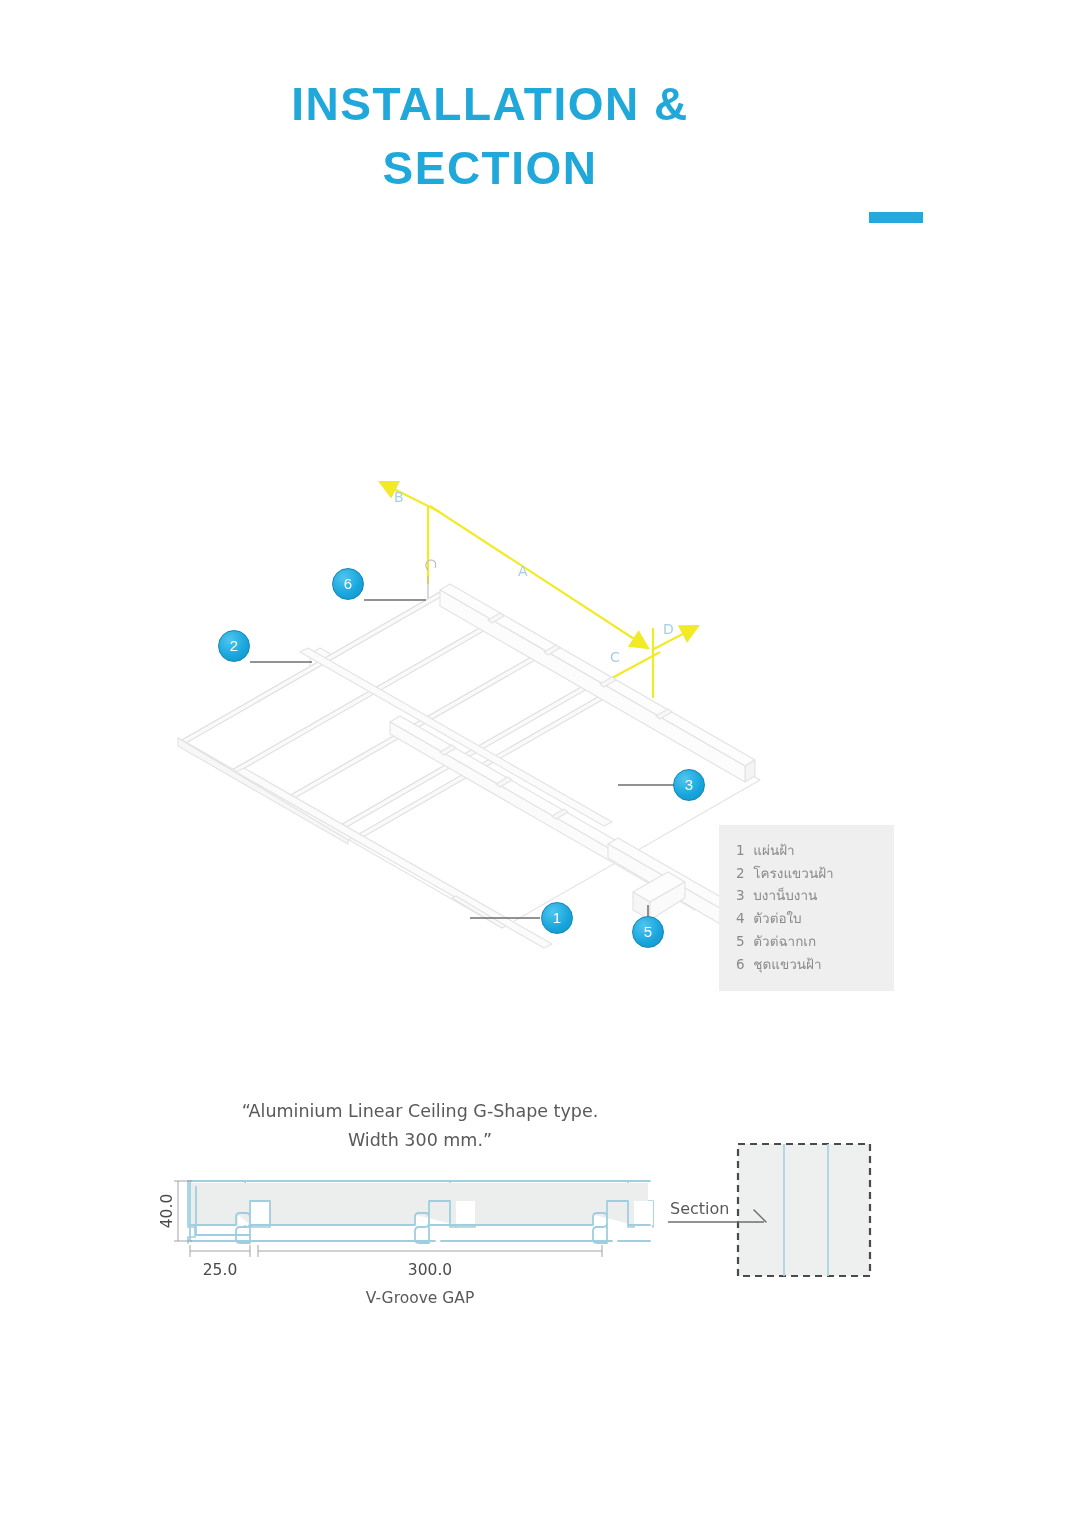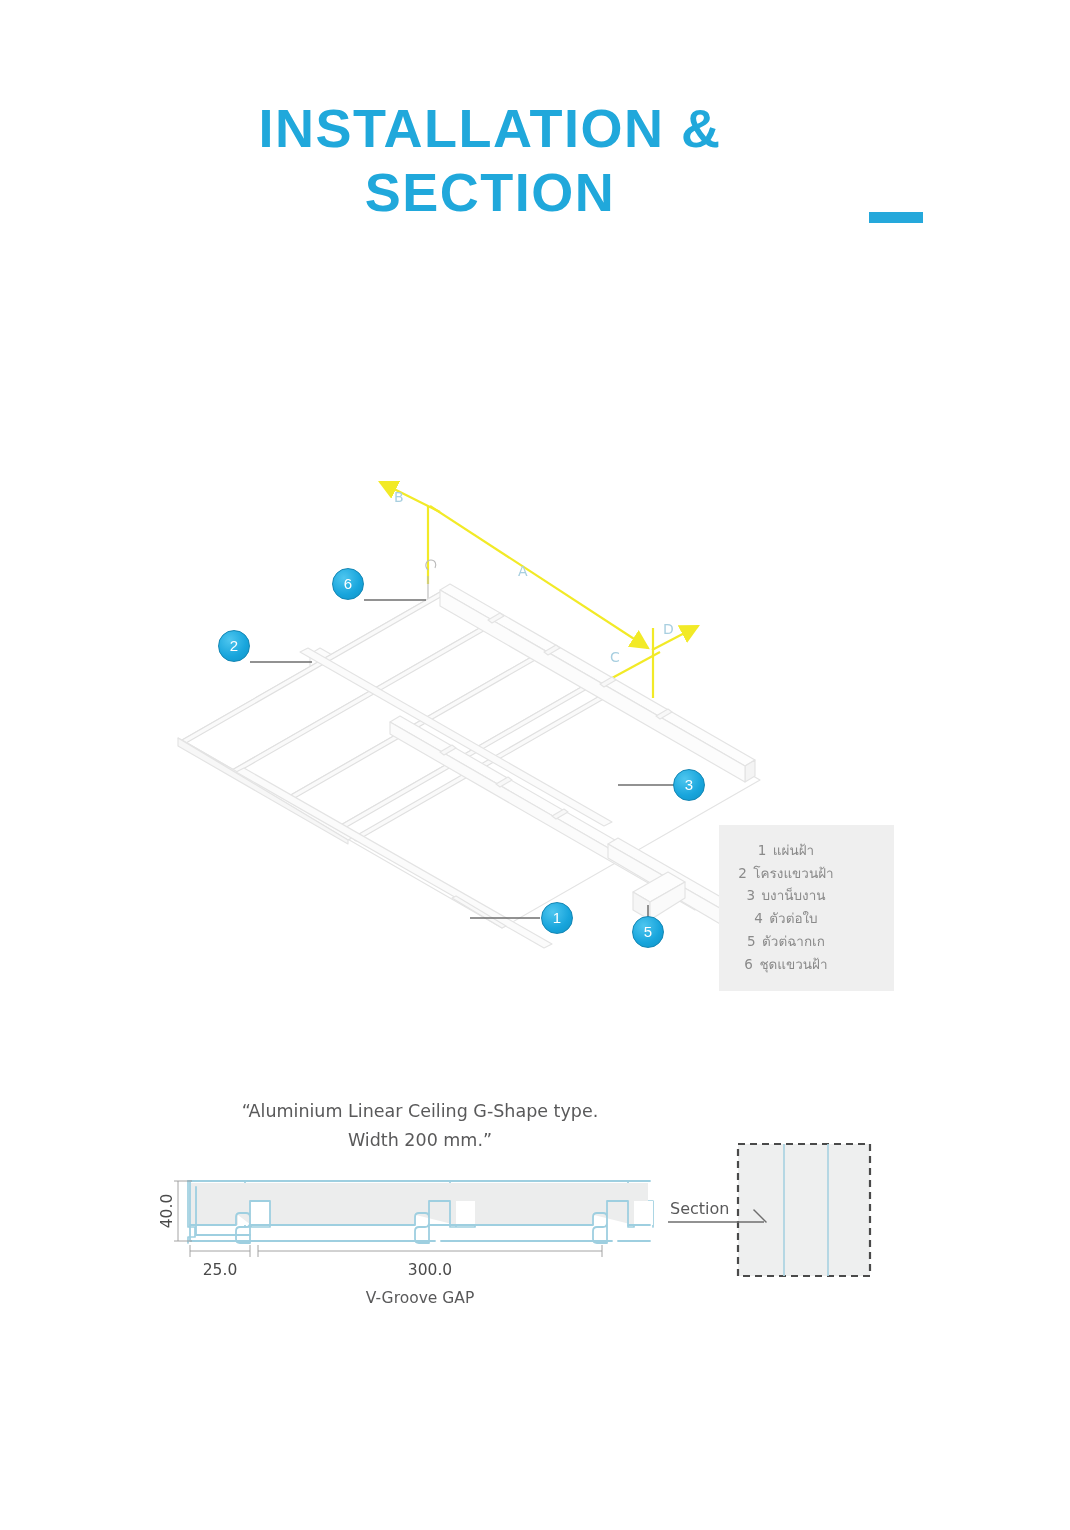--- a/index.html
+++ b/index.html
@@ -25,26 +25,25 @@
     height: 140px;
   }
   #page-title {
     position: absolute;
     left: 190px;
     top: 0;
     width: 600px;
     text-align: center;
     font-family: "Liberation Sans", sans-serif;
     font-weight: bold;
-    font-size: 54px;
+    font-size: 46px;
     line-height: 64px;
     letter-spacing: 1.5px;
     color: #20a8db;
     white-space: pre-line;
-    margin-top: 24px;
   }
   #title-accent-bar {
     position: absolute;
     left: 869px;
     top: 140px;
     width: 54px;
     height: 11px;
     background: #25a8db;
   }
 
@@ -75,21 +74,20 @@
   }
 
   
   #legend-panel {
     position: absolute;
     left: 719px;
     top: 825px;
     width: 175px;
     height: 166px;
     background: #efefef;
-    text-align: center;
   }
   #legend-list {
     position: absolute;
     left: 17px;
     top: 14px;
     margin: 0;
     padding: 0;
     list-style: none;
   }
   #legend-list li {
@@ -314,21 +312,21 @@
     </li>
     <li>
       <span class="ln">6</span>
       <span>ชุดแขวนฝ้า</span>
     </li>
   </ul>
 </div>
 
 <div id="profile-block">
   <div id="profile-caption">“Aluminium Linear Ceiling G-Shape type.
-Width 200 mm.”</div>
+Width 300 mm.”</div>
 
   <svg id="profile-svg" width="520" height="150" viewBox="0 0 520 150">
 
     <g fill="#eceded" stroke="#9ecfe0" stroke-width="1.7" stroke-linejoin="round" stroke-linecap="round">
 
       <path d="M38,18 L38,64 L45,64 L45,74 L38,74 L38,80
                M38,18 L95,18 L95,52 L88,52 L84,56 L88,60 L95,60 L95,64
                L101,64 L101,38 L120,38 L120,64 L101,64" fill="none"></path>
 
       <path d="M38,18 L300,18 L300,52 L293,52 L289,56 L293,60 L300,60 L300,64

